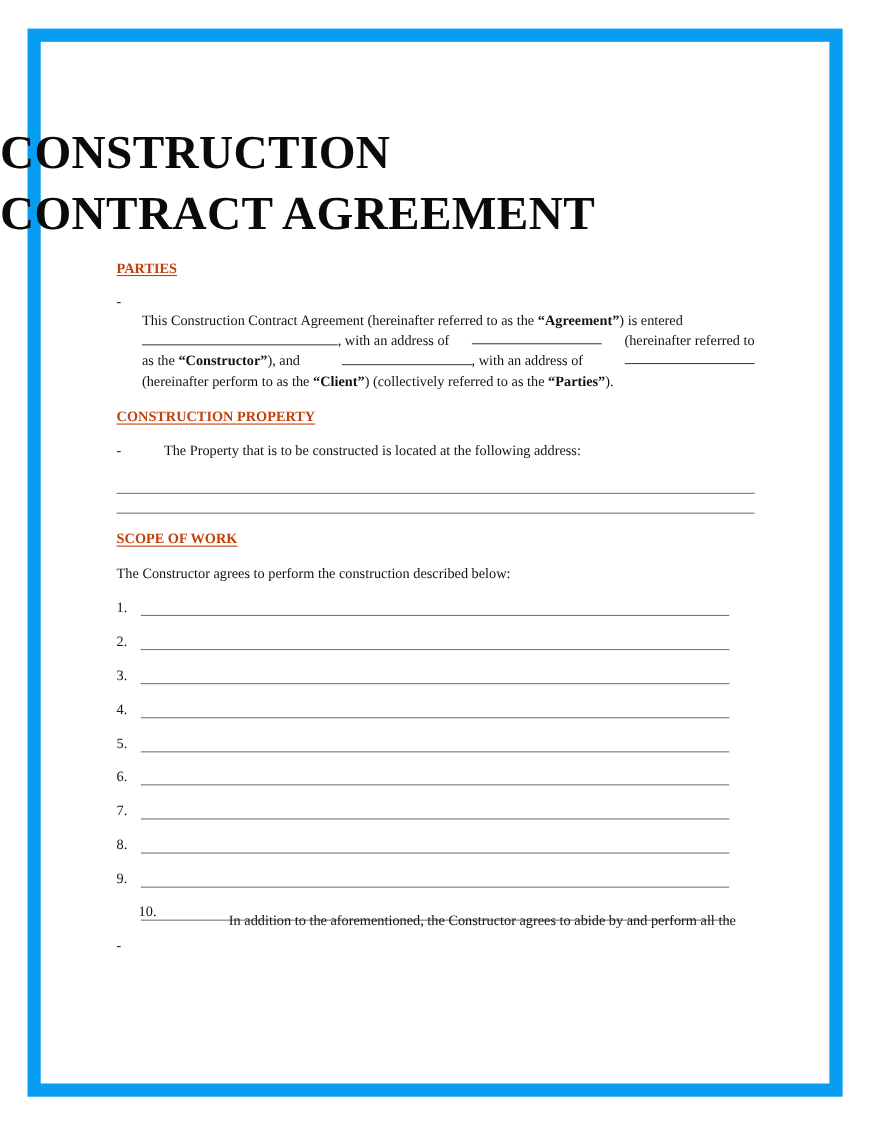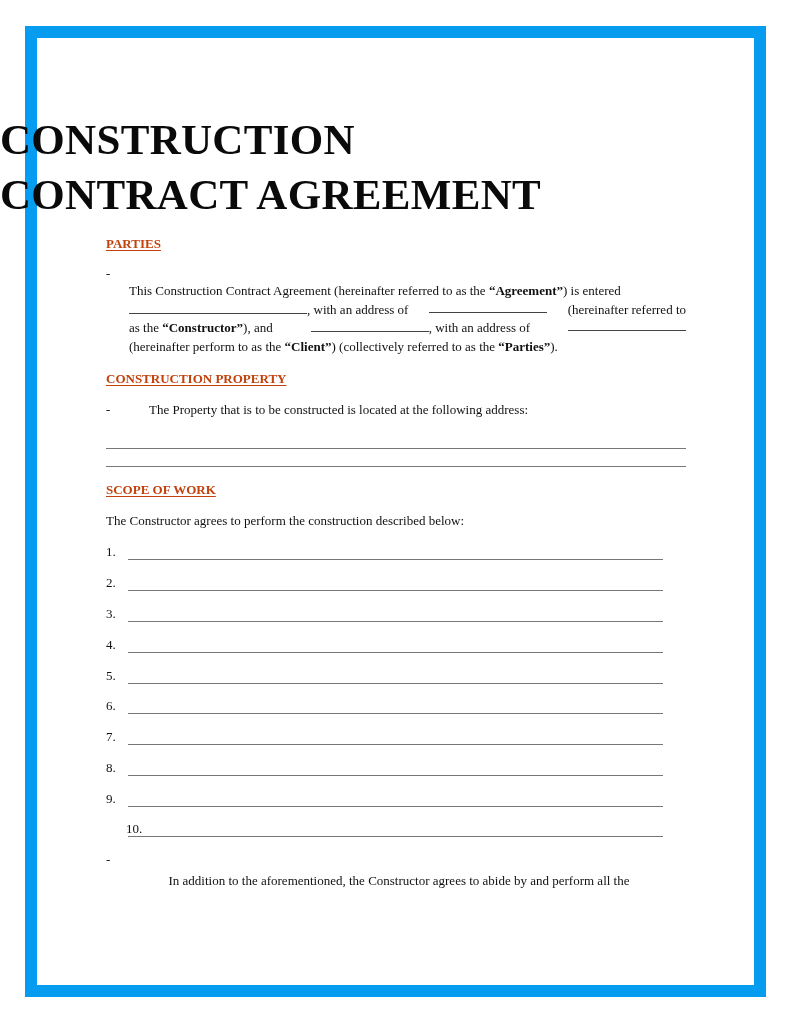--- a/index.html
+++ b/index.html
@@ -88,15 +88,15 @@
 <div class="num" style="top:729px;">7.</div>
 <div class="hline" style="left:128px; width:535px; top:744px;"></div>
 <div class="num" style="top:760px;">8.</div>
 <div class="hline" style="left:128px; width:535px; top:775px;"></div>
 <div class="num" style="top:791px;">9.</div>
 <div class="hline" style="left:128px; width:535px; top:806px;"></div>
 <div class="num" style="top:821px;margin-left:20px;">10.</div>
 <div class="hline" style="left:128px; width:535px; top:836px;"></div>
 
 <div class="dash" style="top:852px;">-</div>
-<div class="para" style="top:872px; width:540px; text-align:center;">
+<div class="para" style="top:828px; width:540px; text-align:right;">
   <div>In addition to the aforementioned, the Constructor agrees to abide by and perform all the</div>
 </div>
 
 </body></html>

